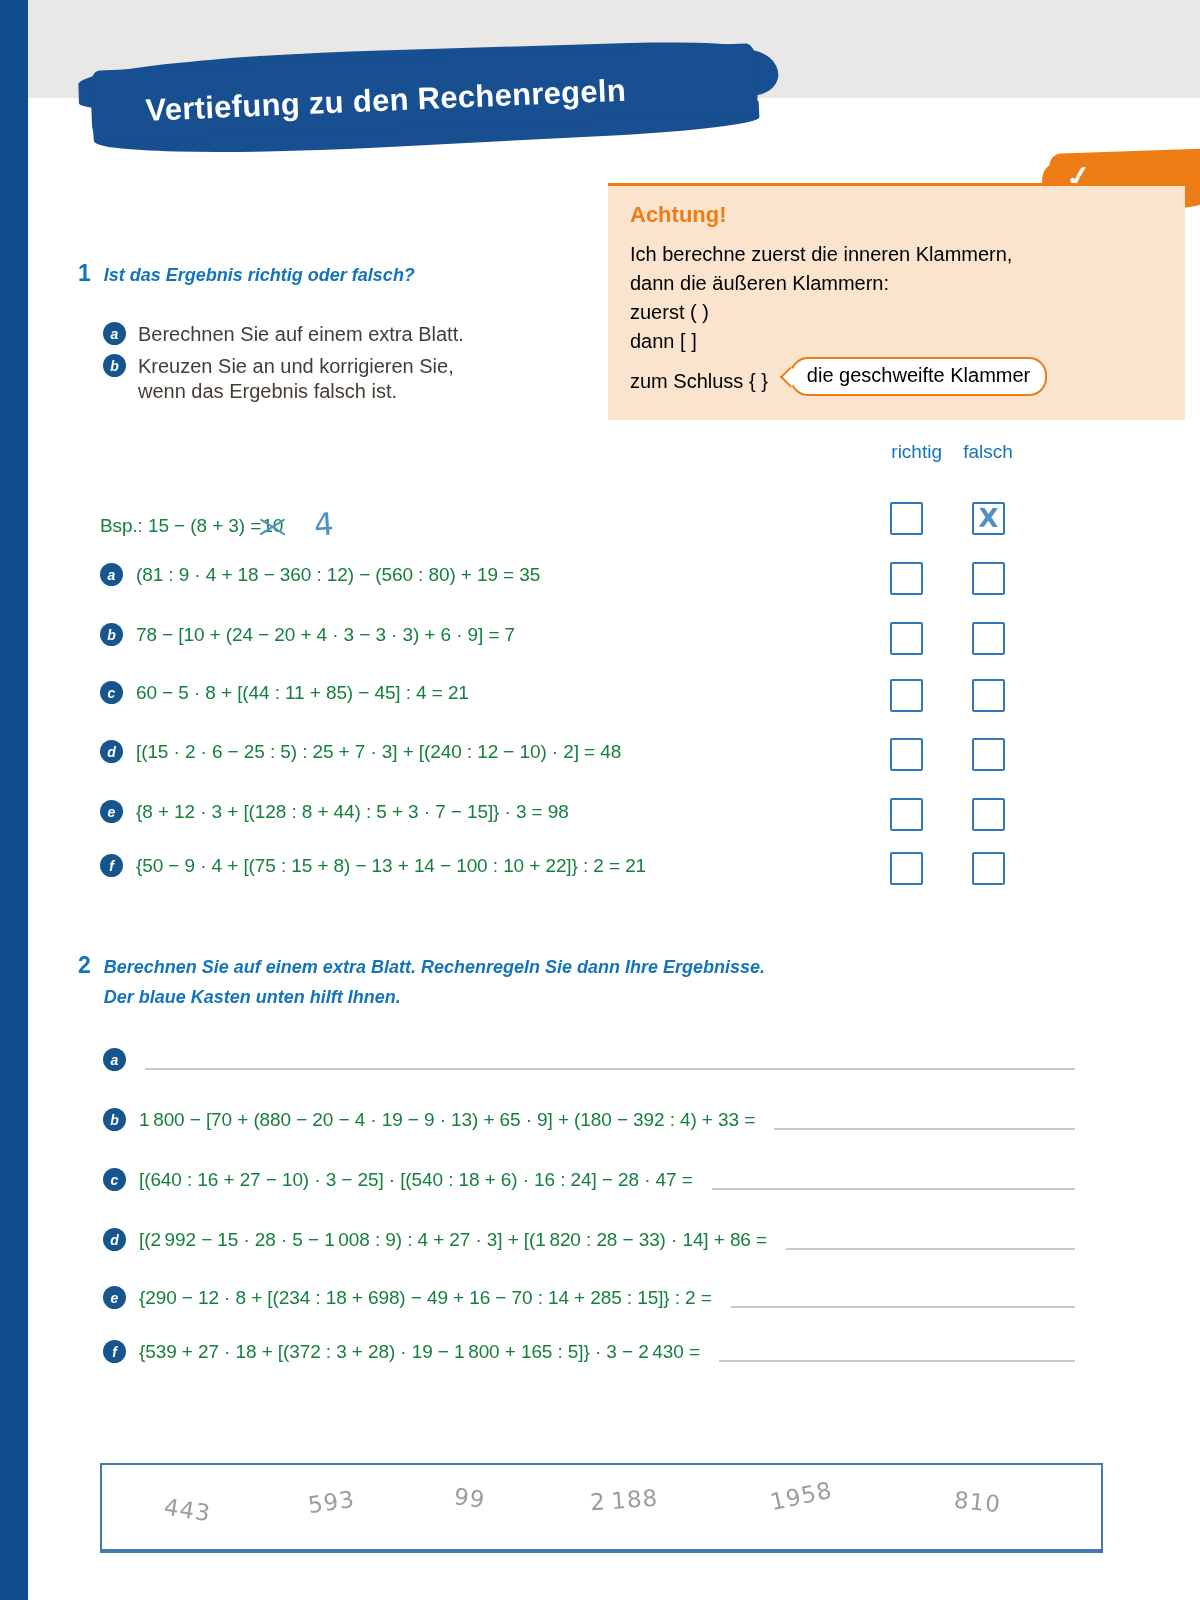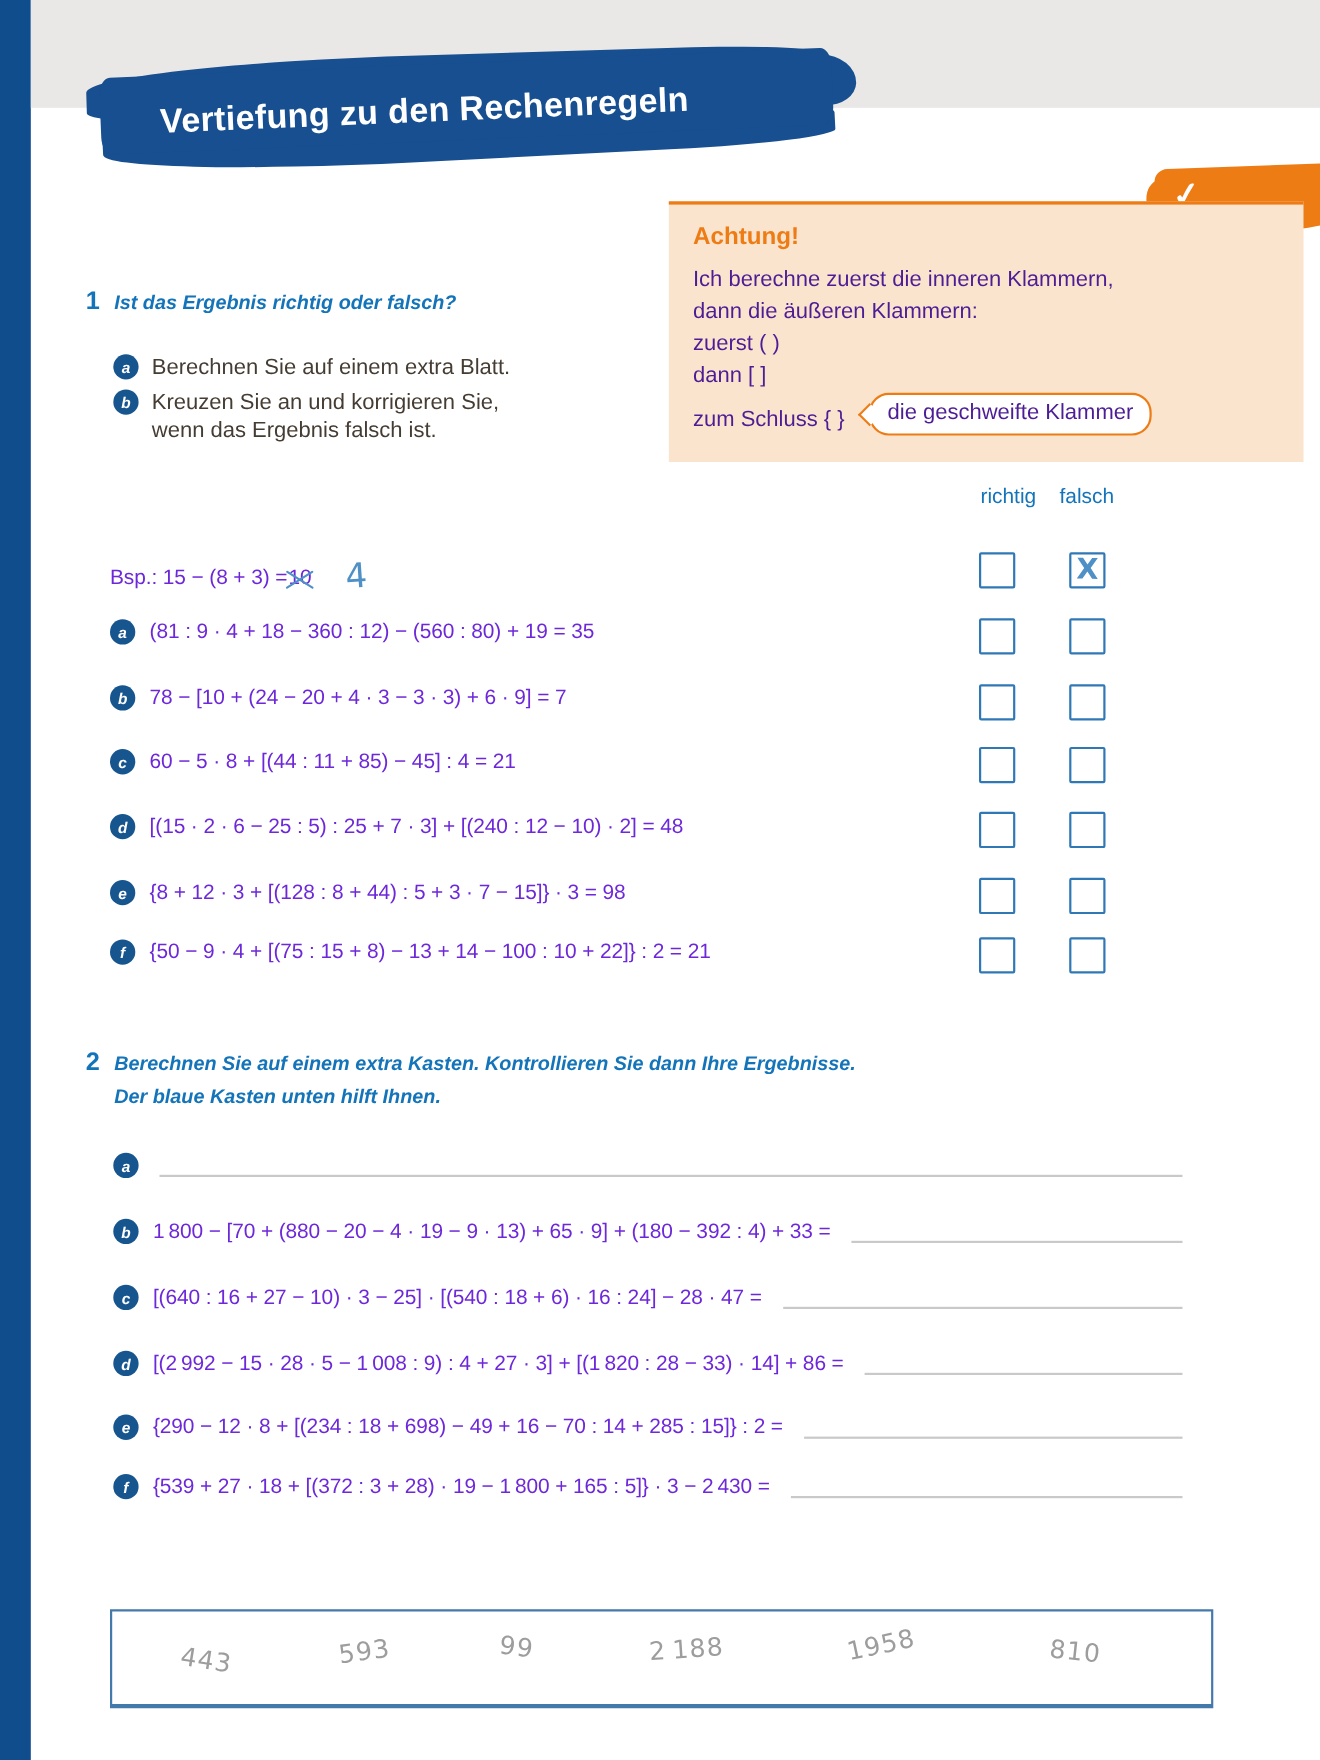--- a/index.html
+++ b/index.html
@@ -26,21 +26,21 @@
                 background:#ee7c15;border-radius:0 0 45% 55%;transform:rotate(-1.2deg);}
   .corner-brush::after{content:"";position:absolute;left:-8px;top:10px;width:26px;height:34px;
                 background:#ee7c15;border-radius:50% 20% 40% 60%;transform:rotate(8deg);}
   .corner-brush .check{position:absolute;z-index:2;left:16px;top:6px;color:#fff;font-size:30px;
                 font-weight:bold;transform:rotate(-5deg);}
 
   
   .attention-box{position:absolute;left:608px;top:183px;width:577px;height:237px;background:#fbe4cd;
                  border-top:3px solid #ee7c15;box-sizing:border-box;padding:16px 20px 0 22px;}
   .attn-title{color:#ee7c15;font-weight:bold;font-size:22px;margin:0 0 12px 0;}
-  .attn-line{font-size:20px;line-height:29px;color:#4c1d95;}
+  .attn-line{font-size:20px;line-height:29px;color:#000000;}
   .attn-line-last{display:flex;align-items:flex-end;margin-top:1px;}
   .bubble{position:relative;background:#fff;border:2px solid #ee7c15;border-radius:18px;
           padding:2px 15px 4px;margin-left:22px;font-size:20px;white-space:nowrap;}
   .bubble::before{content:"";position:absolute;left:-9px;top:50%;width:13px;height:13px;background:#fff;
           border-left:2px solid #ee7c15;border-bottom:2px solid #ee7c15;transform:translateY(-50%) rotate(45deg);}
 
   
   .sec-title{position:absolute;display:flex;gap:13px;color:#1474ba;font-weight:bold;}
   .sec-num{font-size:23px;line-height:26px;}
   .sec-text{font-size:18px;line-height:30px;font-style:italic;}
@@ -59,21 +59,21 @@
   .col-label{position:absolute;font-size:19px;color:#1474ba;width:70px;text-align:center;}
 
   
   .cb{position:absolute;width:33px;height:33px;border:2.5px solid #2f78b5;border-radius:2px;
       background:#fff;box-sizing:border-box;}
   .xmark{display:block;text-align:center;color:#4f91c6;font-size:26px;line-height:28px;font-weight:600;
          font-family:"DejaVu Sans",sans-serif;transform:rotate(1deg);}
 
   
   .ex-row{position:absolute;left:100px;display:flex;gap:13px;align-items:flex-start;}
-  .expr{font-size:19px;color:#6d28d9;white-space:nowrap;letter-spacing:-0.1px;padding-top:1px;}
+  .expr{font-size:19px;color:#15803d;white-space:nowrap;letter-spacing:-0.1px;padding-top:1px;}
   .example-row{position:absolute;left:100px;display:flex;align-items:baseline;}
   .crossed{position:relative;display:inline-block;padding:0 1px;}
   .crossed::before,.crossed::after{content:"";position:absolute;left:-3px;right:-3px;top:48%;height:2.4px;
          background:#4f91c6;border-radius:2px;}
   .crossed::before{transform:rotate(32deg);}
   .crossed::after{transform:rotate(-32deg);}
   .handwritten{color:#4f91c6;font-size:31px;margin-left:30px;transform:rotate(-4deg);
          font-family:"DejaVu Sans",sans-serif;position:relative;top:3px;}
 
   .ex2-row{position:absolute;left:103px;width:972px;display:flex;gap:13px;align-items:flex-start;}
@@ -190,21 +190,21 @@
 
   <div class="ex-row" style="top:854px;">
     <span class="badge">f</span>
     <span class="expr">{50 − 9 · 4 + [(75 : 15 + 8) − 13 + 14 − 100 : 10 + 22]} : 2 = 21</span>
   </div>
   <div class="cb" style="left:890px;top:852px;"></div>
   <div class="cb" style="left:972px;top:852px;"></div>
 
   <div class="sec-title" style="left:78px;top:952px;">
     <span class="sec-num">2</span>
-    <span class="sec-text"><span>Berechnen Sie auf einem extra Kasten. Kontrollieren Sie dann Ihre Ergebnisse.</span><br>
+    <span class="sec-text"><span>Berechnen Sie auf einem extra Blatt. Rechenregeln Sie dann Ihre Ergebnisse.</span><br>
     <span>Der blaue Kasten unten hilft Ihnen.</span></span>
   </div>
 
   <div class="ex2-row" style="top:1048px;">
     <span class="badge">a</span>
     <div class="blank"></div>
   </div>
   <div class="ex2-row" style="top:1108px;">
     <span class="badge">b</span>
     <span class="expr">1 800 − [70 + (880 − 20 − 4 · 19 − 9 · 13) + 65 · 9] + (180 − 392 : 4) + 33 =</span>

